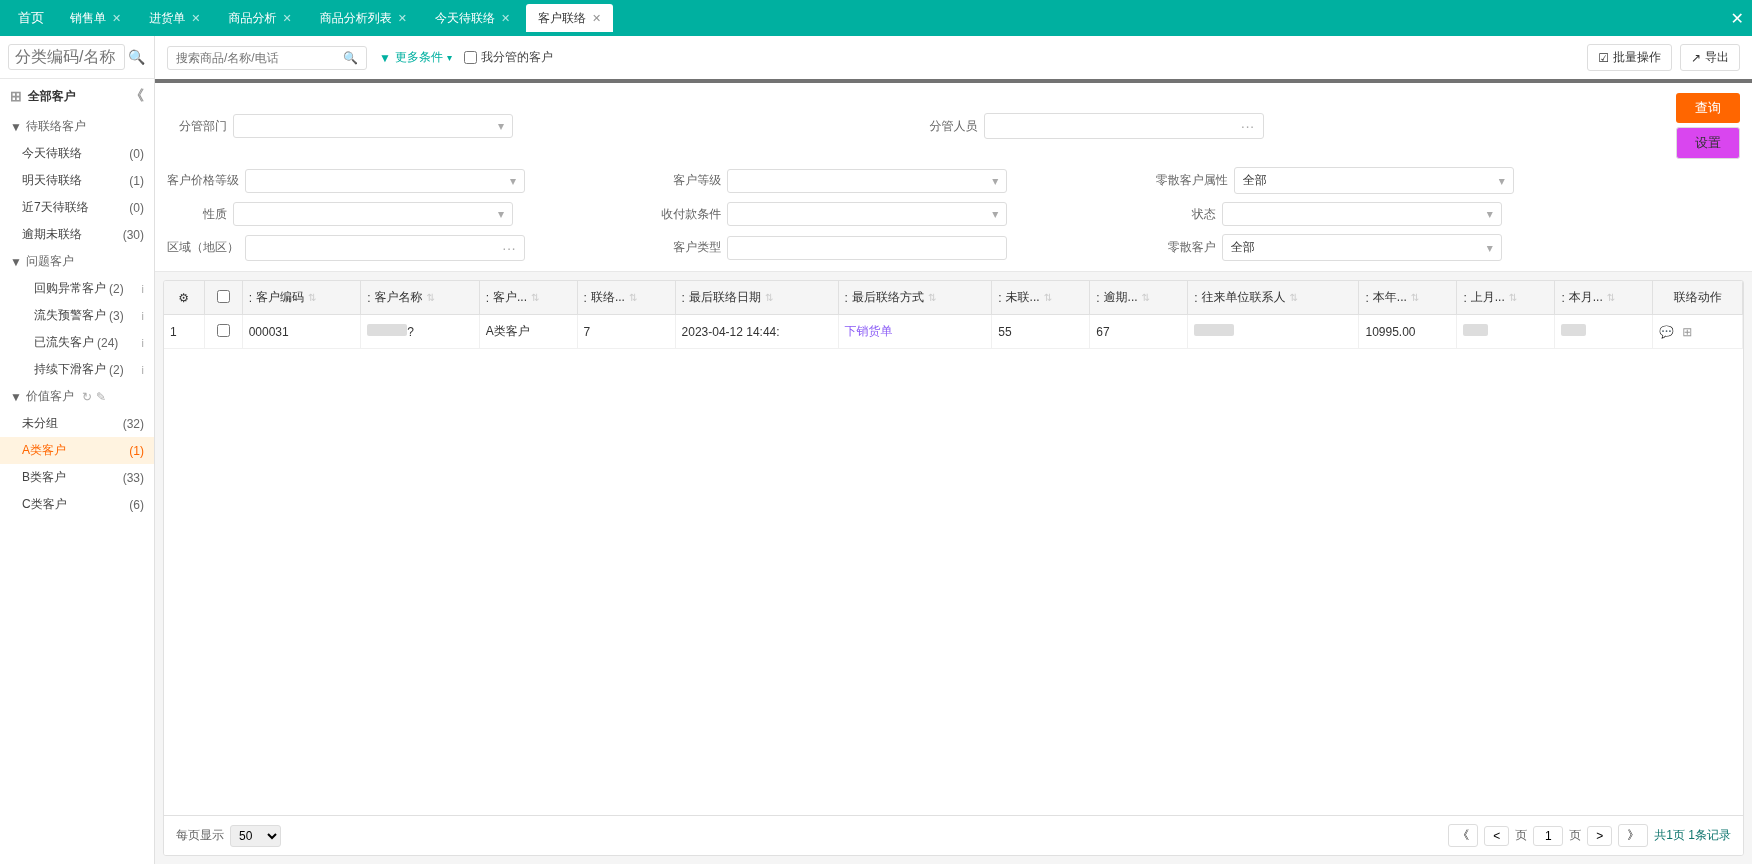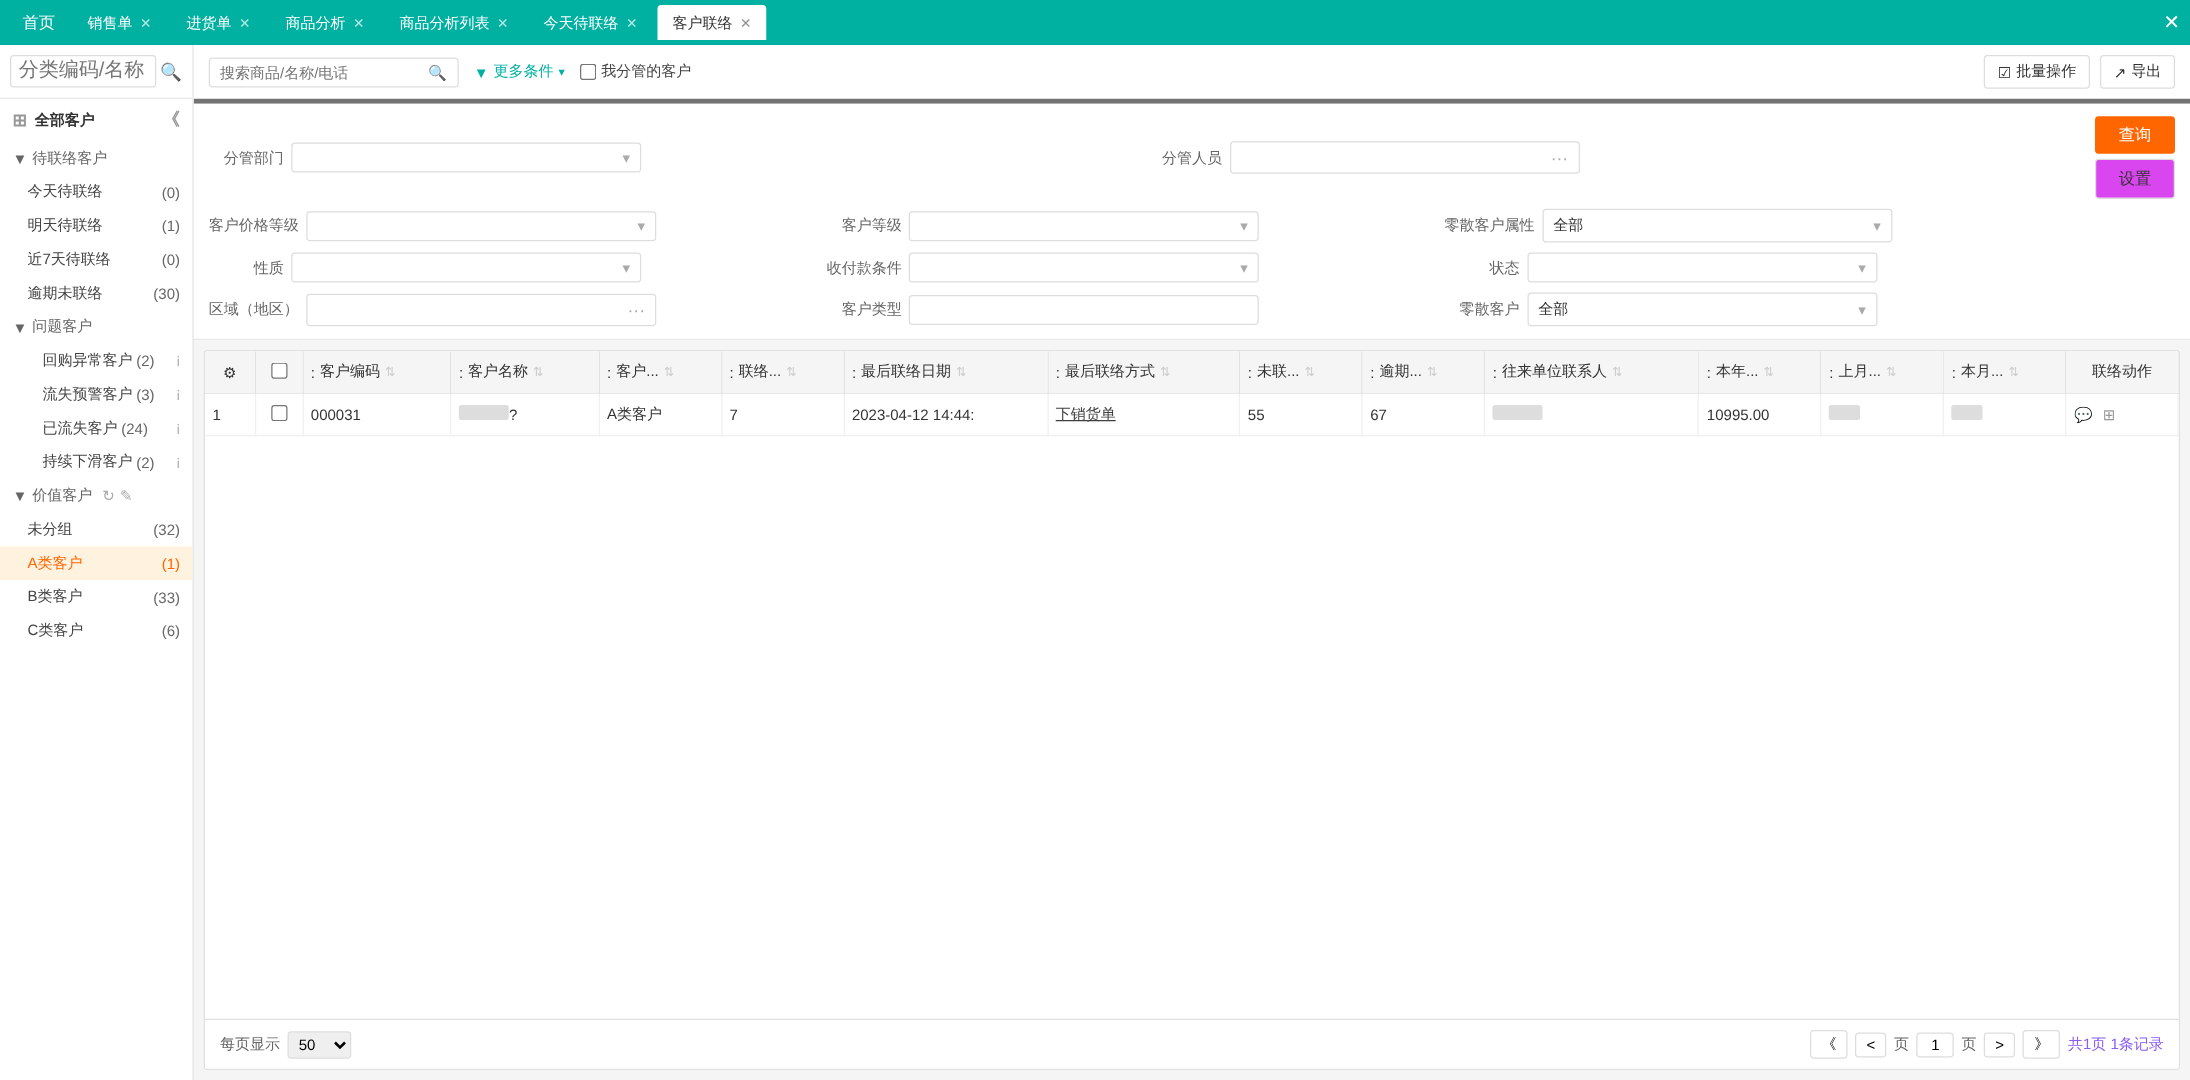--- a/index.html
+++ b/index.html
@@ -281,38 +281,38 @@
     .data-table th:first-child { width: 40px; }
     .data-table td {
       border-bottom: 1px solid #f0f0f0;
       border-right: 1px solid #f0f0f0;
       padding: 8px 6px;
       color: #333;
       white-space: nowrap;
     }
     .col-header { display: flex; align-items: center; gap: 4px; }
     .col-sort { color: #ccc; font-size: 10px; }
-    .link-text { color: #404040; cursor: pointer; text-decoration: underline; }
+    .link-text { color: #8b5cf6; cursor: pointer; }
     .row-actions { display: flex; gap: 8px; color: #999; cursor: pointer; }
 
     
     .pagination {
       background: white;
       border-top: 1px solid #e0e0e0;
       padding: 8px 12px;
       display: flex;
       align-items: center;
       justify-content: space-between;
     }
     .page-size { display: flex; align-items: center; gap: 6px; color: #666; }
     .page-size select { border: 1px solid #ddd; padding: 2px 4px; border-radius: 3px; }
     .page-nav { display: flex; align-items: center; gap: 6px; color: #666; }
     .page-btn { border: 1px solid #ddd; background: white; padding: 2px 8px; border-radius: 3px; cursor: pointer; }
     .page-input { border: 1px solid #ddd; padding: 2px 4px; border-radius: 3px; width: 30px; text-align: center; }
-    .page-total { color: #8b5cf6; }
+    .page-total { color: #0f766e; }
 
     
     .table-scroll { overflow-x: auto; flex: 1; overflow-y: auto; }
     .table-scroll::-webkit-scrollbar { height: 8px; width: 6px; }
     .table-scroll::-webkit-scrollbar-track { background: #f0f0f0; }
     .table-scroll::-webkit-scrollbar-thumb { background: #ccc; border-radius: 4px; }
 
     .checkbox-cell { text-align: center; }
     input[type="checkbox"] { cursor: pointer; }
 

